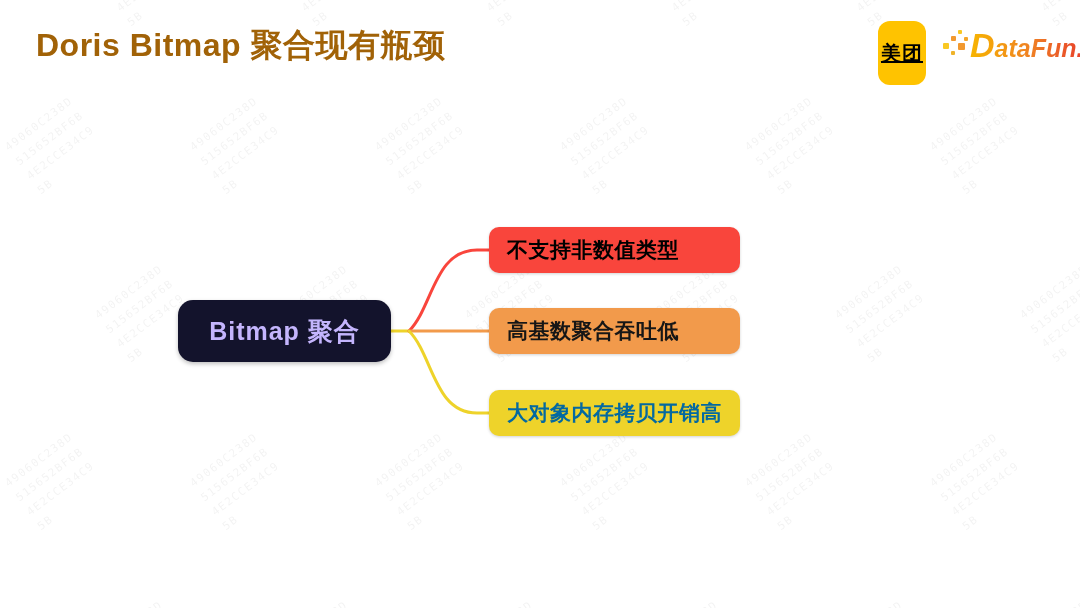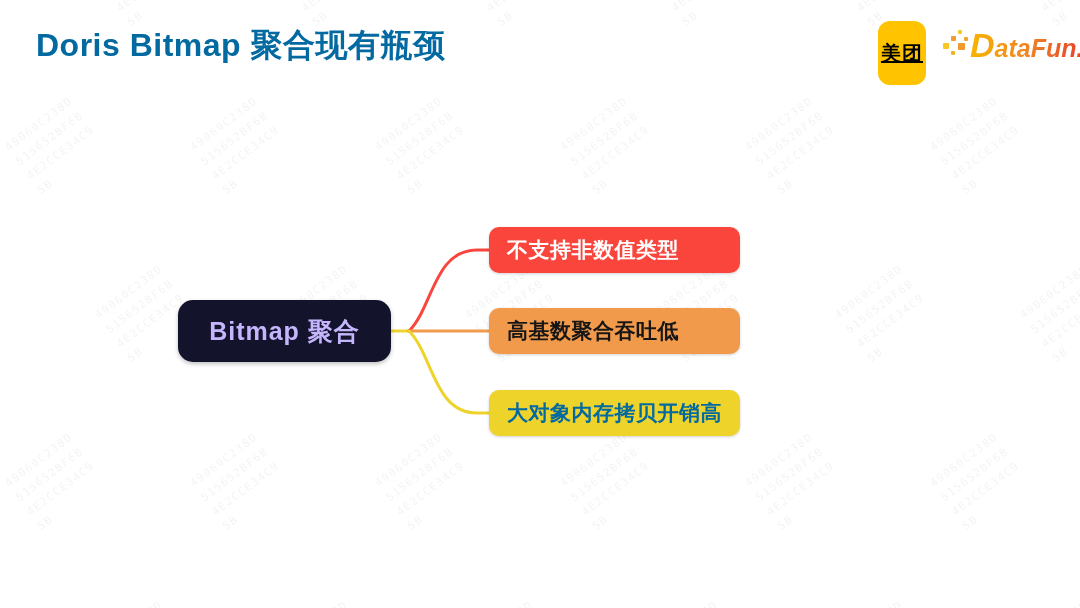--- a/index.html
+++ b/index.html
@@ -12,21 +12,21 @@
   .wm-layer{position:absolute;inset:0;z-index:0;pointer-events:none;}
   .wm{
     position:absolute;transform:rotate(-37deg);
     font-family:"DejaVu Sans Mono",monospace;
     font-size:11px;line-height:1.65;letter-spacing:1.5px;
     white-space:pre;user-select:none;
   }
   
   .title{
     position:absolute;left:36px;top:24px;z-index:2;
-    font-size:32px;font-weight:600;color:#0369a1;letter-spacing:0.5px;
+    font-size:32px;font-weight:600;color:#a16207;letter-spacing:0.5px;
   }
   .mt-logo{
     position:absolute;left:878px;top:21px;width:48px;height:64px;z-index:2;
     border-radius:12px;display:flex;align-items:center;justify-content:center;text-decoration:underline;
   }
   .mt-logo span{font-size:20px;font-weight:bold;letter-spacing:1px;}
   .df-logo{position:absolute;left:942px;top:28px;z-index:2;display:flex;align-items:flex-end;}
   .df-pixels{position:relative;width:26px;height:34px;margin-right:2px;}
   .df-pixels i{position:absolute;border-radius:1px;}
   .df-p1{left:1px;top:15px;width:6px;height:6px;background:#F9C823;}
@@ -222,21 +222,21 @@
     <path d="M409,331 C433,307 434,250 477,250 L490,250" fill="none" stroke-width="3" stroke-linecap="round" stroke="#F9453C"></path>
     <path d="M409,331 L490,331" fill="none" stroke-width="3" stroke-linecap="round" stroke="#F29A4B"></path>
     <path d="M409,331 C433,355 434,413 477,413 L490,413" fill="none" stroke-width="3" stroke-linecap="round" stroke="#EED32A"></path>
   </svg>
 
   <div class="root-node" style="background-color: rgb(19, 19, 44);">
     <span style="color: #c4b5fd;">Bitmap 聚合</span>
   </div>
 
   <div class="branch-node b0" style="background-color: rgb(249, 69, 60);">
-    <span style="color: #ffffff;">不支持非数值类型</span>
+    <span style="color: #000000;">不支持非数值类型</span>
   </div>
   <div class="branch-node b1" style="background-color: rgb(242, 154, 75);">
     <span style="color: rgb(22, 22, 22);">高基数聚合吞吐低</span>
   </div>
   <div class="branch-node b2" style="background-color: rgb(238, 211, 42);">
     <span style="color: #0369a1;">大对象内存拷贝开销高</span>
   </div>
 
 </div>
 

